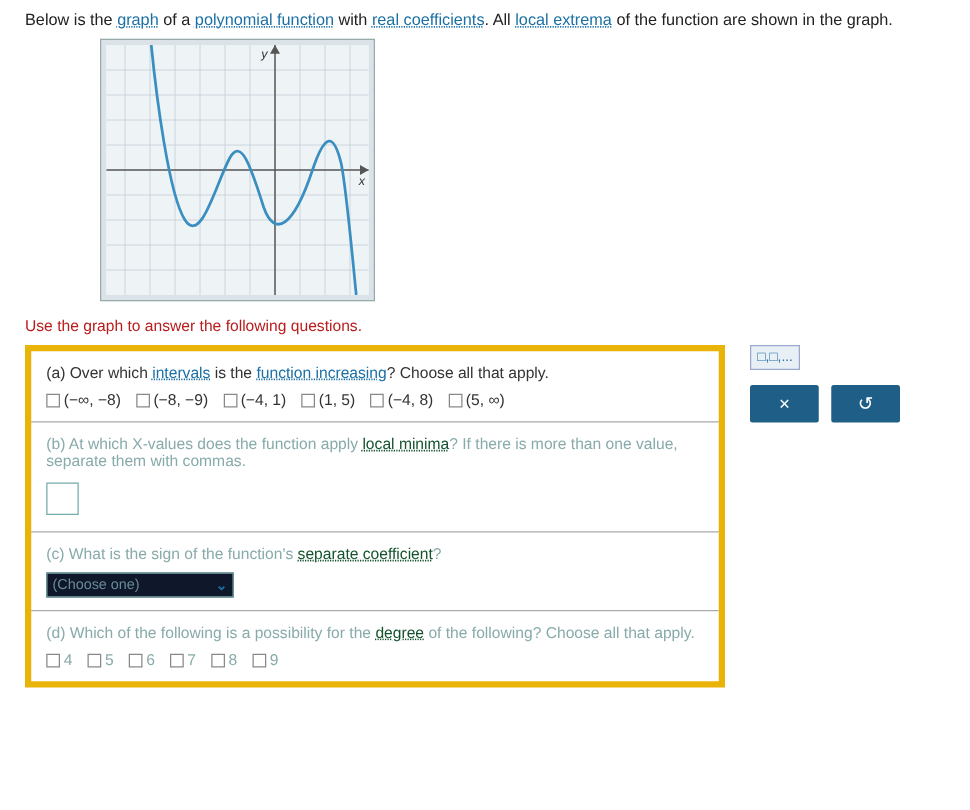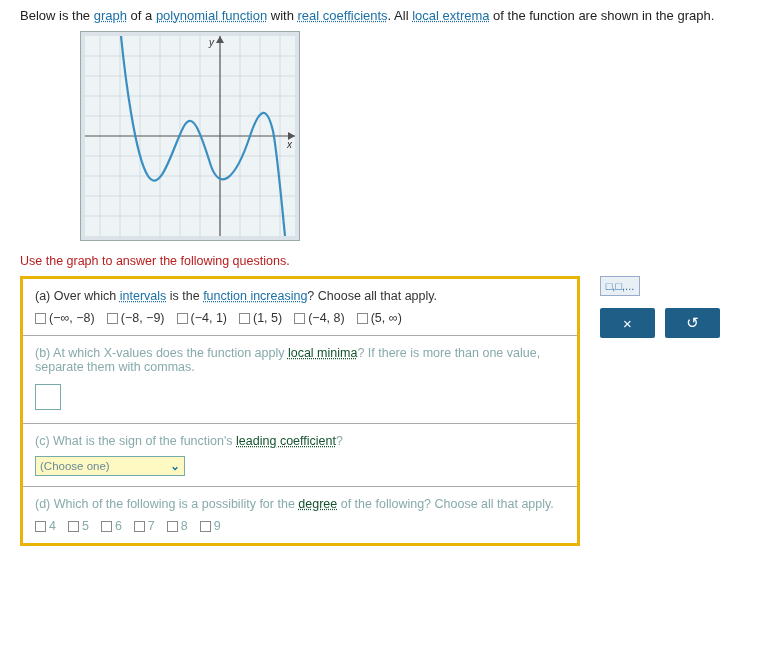--- a/index.html
+++ b/index.html
@@ -39,41 +39,41 @@
     background: #eef3f6;
     display: block;
   }
   .instr {
     font-size: 12.5px;
     color: #b91c1c;
     margin: 6px 0 8px 0;
   }
   .qa-row { display: flex; gap: 20px; }
   .qa-box {
-    border: 3px solid #eab308;
+    border: 5px solid #eab308;
     width: 560px;
   }
   .q {
     border-bottom: 1px solid #aaa;
     padding: 10px 12px;
     font-size: 12.5px;
   }
   .q:last-child { border-bottom: none; }
   .q-label { margin-bottom: 8px; }
   .opts { display: flex; flex-wrap: wrap; gap: 12px; font-size: 12.5px; }
   .opt { display: flex; align-items: center; gap: 3px; white-space: nowrap; }
   .chk {
     width: 11px; height: 11px; border: 1px solid #888; display: inline-block;
   }
   .textin {
     width: 26px; height: 26px; border: 1px solid #7aa; background: #fff;
     display: inline-block; margin-top: 2px;
   }
   .dropdown {
-    border: 1px solid #7aa; background: #fef9c3;
+    border: 1px solid #7aa; background: #0f172a;
     padding: 2px 4px; font-size: 11.5px; color: #6a8a9a; width:150px;
     display: inline-flex; justify-content: space-between; align-items:center;
   }
   .side {
     width: 150px;
   }
   .frac-btn {
     border: 1px solid #9ac; background: #e8f0f6; color: #2a6fa5;
     width: 40px; height: 20px; font-size: 11px; display:flex;align-items:center;justify-content:center;
     margin-bottom: 12px;
@@ -173,21 +173,21 @@
 
       <div class="q faded">
         <div class="q-label">
           <span>(b) At which X-values does the function apply </span><span class="link-term">local minima</span><span>? If there is more than one value, separate them with commas.</span>
         </div>
         <span class="textin"></span>
       </div>
 
       <div class="q faded">
         <div class="q-label">
-          <span>(c) What is the sign of the function's </span><span class="link-term">leading coefficient</span><span>?</span>
+          <span>(c) What is the sign of the function's </span><span class="link-term">separate coefficient</span><span>?</span>
         </div>
         <span class="dropdown">
           <span>(Choose one)</span>
           <span style="color:#1a6fa5;font-weight:bold;">⌄</span>
         </span>
       </div>
 
       <div class="q faded">
         <div class="q-label">
           <span>(d) Which of the following is a possibility for the </span><span class="link-term">degree</span><span> of the following? Choose all that apply.</span>

